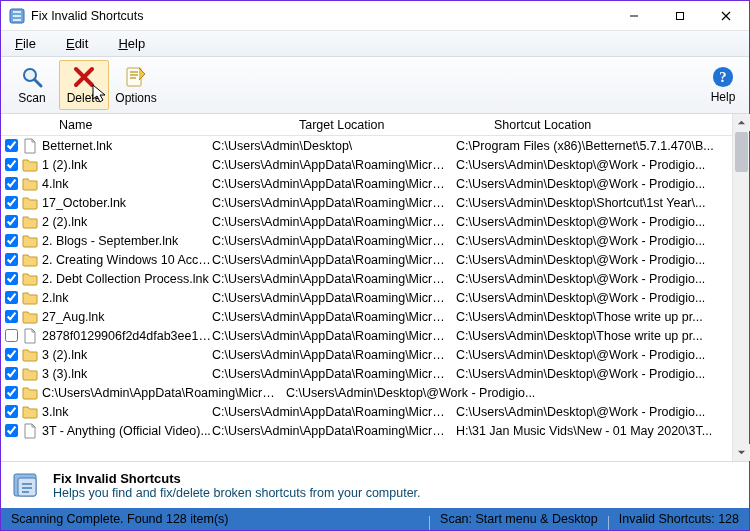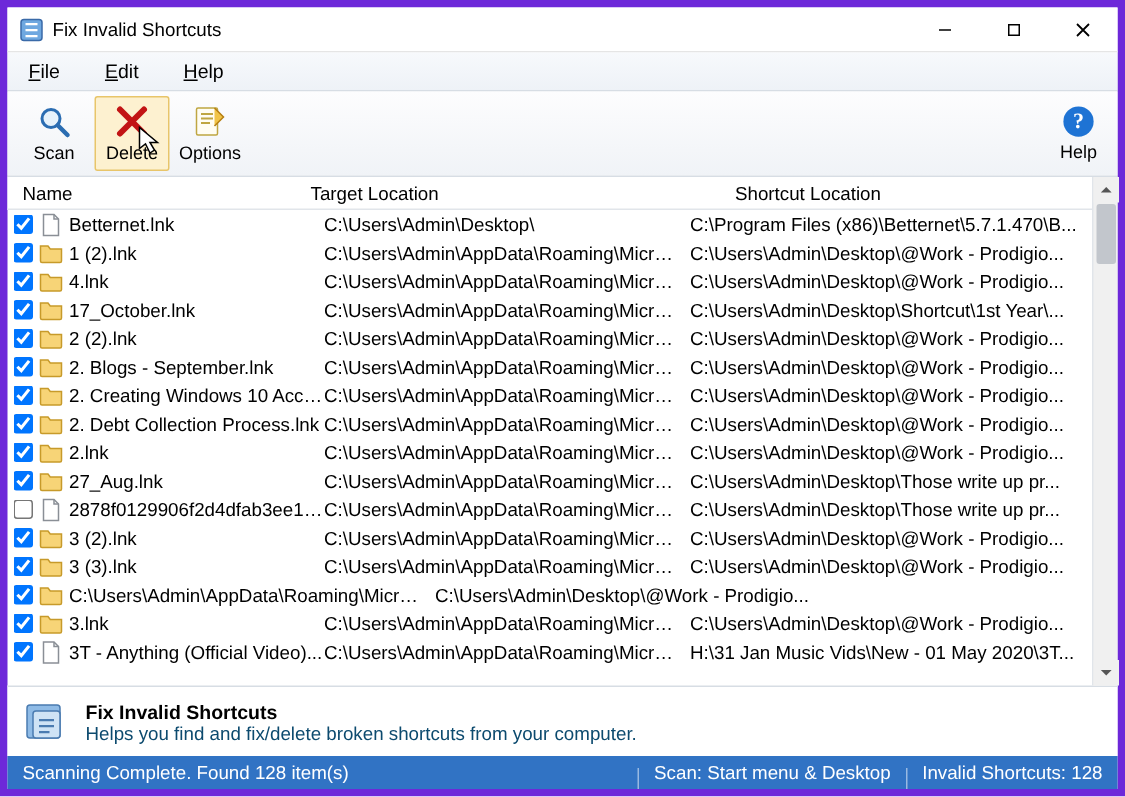--- a/index.html
+++ b/index.html
@@ -1,55 +1,55 @@
 <!DOCTYPE html>
 <html><head>
 <meta charset="utf-8">
 <style>
   * { box-sizing: border-box; margin: 0; padding: 0; }
   html, body { width: 750px; height: 531px; overflow: hidden; font-family: "Segoe UI", Tahoma, sans-serif; font-size: 12.5px; color: #000; background: #fff; }
-  .window { width: 750px; height: 531px; border: 5px solid #6d28d9; display: flex; flex-direction: column; background: #fff; }
+  .window { width: 750px; height: 531px; border: 1px solid #6d28d9; display: flex; flex-direction: column; background: #fff; }
   .titlebar { height: 30px; display: flex; align-items: center; background: #fff; border-bottom: 1px solid #e5e5e5; }
   .titlebar .app-icon { width: 16px; height: 16px; margin: 0 6px 0 8px; }
   .titlebar .title { font-size: 12.5px; flex: 0 0 auto; }
   .titlebar .spacer { flex: 1; }
   .win-btn { width: 46px; height: 30px; display: flex; align-items: center; justify-content: center; }
   .menubar { height: 26px; display: flex; align-items: center; padding: 0 6px; gap: 14px; background: linear-gradient(#f7f9fc,#eef2f7); border-bottom: 1px solid #d7dde4; }
   .menu-item { padding: 2px 8px; font-size: 13px; }
   .menu-item .ul { text-decoration: underline; }
   .toolbar { height: 57px; display: flex; align-items: stretch; padding: 3px 6px; gap: 2px; background: linear-gradient(#fdfdfe,#f0f3f7); border-bottom: 1px solid #d7dde4; }
   .tool-btn { width: 50px; display: flex; flex-direction: column; align-items: center; justify-content: center; border: 1px solid transparent; border-radius: 2px; font-size: 12px; gap: 2px; }
   .tool-btn.hover { background: #fdf1d0; border-color: #e8c56a; }
   .tool-btn .ico { width: 24px; height: 24px; display:flex; align-items:center; justify-content:center; }
   .toolbar .spacer { flex: 1; }
   .help-btn { width: 40px; display:flex; flex-direction:column; align-items:center; justify-content:center; font-size:12px; gap:2px; }
   .list-wrap { flex: 1 1 auto; display: flex; min-height: 0; }
   .list-main { flex: 1 1 auto; display: flex; flex-direction: column; min-width: 0; }
   .col-headers { height: 22px; display: flex; align-items: center; border-bottom: 1px solid #e1e5ea; background: #fff; font-size: 12.5px; color: #000; padding-left: 4px; }
-  .col-headers .col { padding: 0 6px; }
+  .col-headers .col { padding: 0 6px; margin-left: 48px; }
   .col-headers .col.name { width: 192px; }
   .col-headers .col.loc { width: 244px; }
   .col-headers .col.tgt { flex: 1; }
   .rows { flex: 1 1 auto; overflow: hidden; }
   .row { height: 19px; display: flex; align-items: center; padding-left: 4px; white-space: nowrap; }
   .row input[type=checkbox] { width: 13px; height: 13px; margin-right: 4px; }
   .row .file-ico { width: 16px; height: 16px; margin-right: 4px; flex: 0 0 auto; }
   .row .name { width: 170px; overflow: hidden; text-overflow: ellipsis; }
   .row .loc { width: 244px; overflow: hidden; text-overflow: ellipsis; padding-right: 6px; }
   .row .tgt { flex: 1; overflow: hidden; text-overflow: ellipsis; padding-right: 6px; }
   .vscroll { width: 17px; background: #f0f0f0; border-left: 1px solid #e1e5ea; position: relative; }
   .vscroll .arrow { position: absolute; left: 0; width: 17px; height: 17px; display:flex; align-items:center; justify-content:center; color:#555; background:#f0f0f0; }
   .vscroll .arrow.up { top: 0; }
   .vscroll .arrow.down { bottom: 0; }
   .vscroll .thumb { position: absolute; left: 2px; top: 18px; width: 13px; height: 40px; background: #c2c6cc; border-radius: 2px; }
   .footer-panel { height: 47px; border-top: 1px solid #d7dde4; background: #fff; display: flex; align-items: center; padding: 6px 10px; gap: 10px; }
   .footer-panel .fp-ico { width: 32px; height: 32px; flex: 0 0 auto; }
   .footer-panel .fp-text .t1 { font-weight: 600; font-size: 13px; }
   .footer-panel .fp-text .t2 { font-size: 12.5px; color: #0c4a6e; }
-  .statusbar { height: 22px; background: #3173c4; color: #ffffff; display: flex; align-items: flex-end; font-size: 12.5px; }
+  .statusbar { height: 22px; background: #3173c4; color: #000000; display: flex; align-items: flex-end; font-size: 12.5px; }
   .statusbar .cell { padding: 0 10px; height: 100%; display:flex; align-items:center; }
   .statusbar .sep { width: 1px; height: 14px; background: rgba(255,255,255,.5); }
   .statusbar .flex { flex: 1; }
   svg { display: block; }
   .cursor-svg { position: fixed; pointer-events: none; }
 </style>
 </head>
 <body>
 
 <div class="window">

